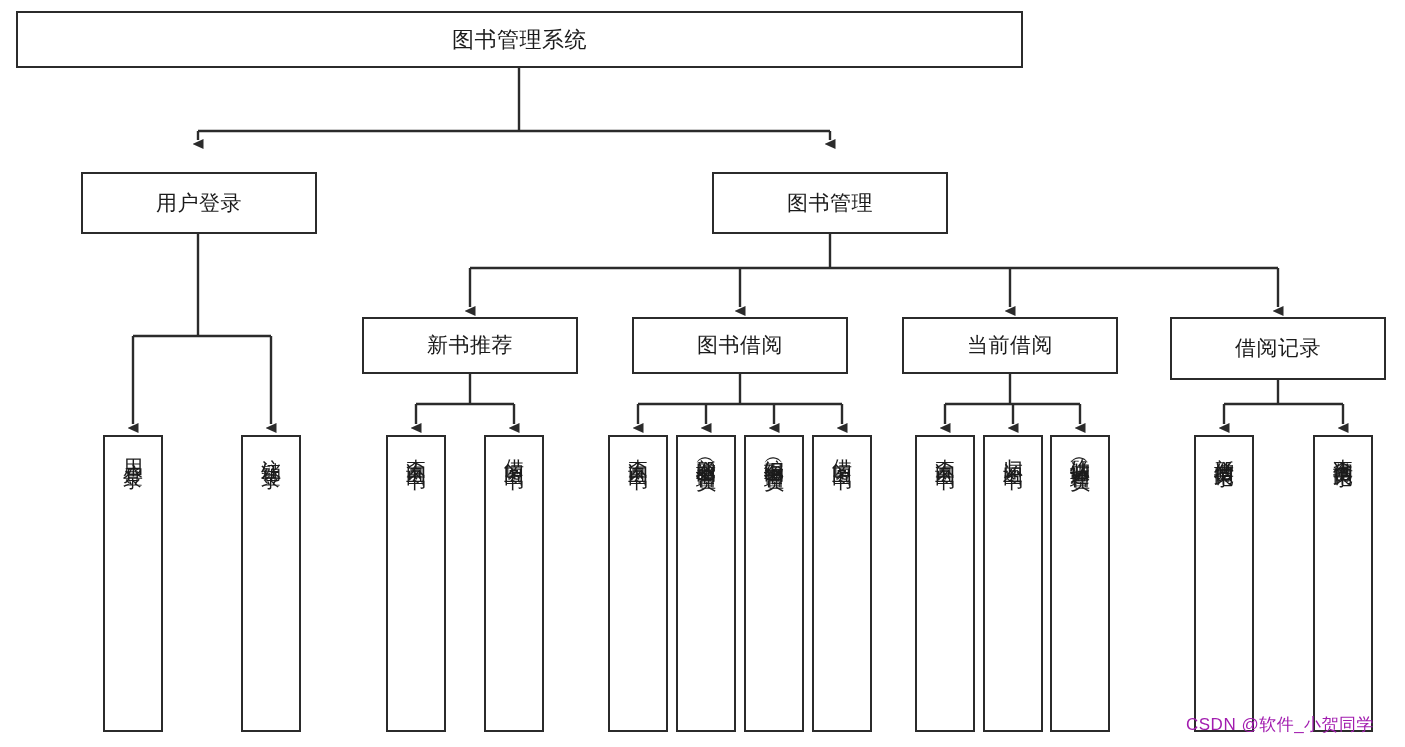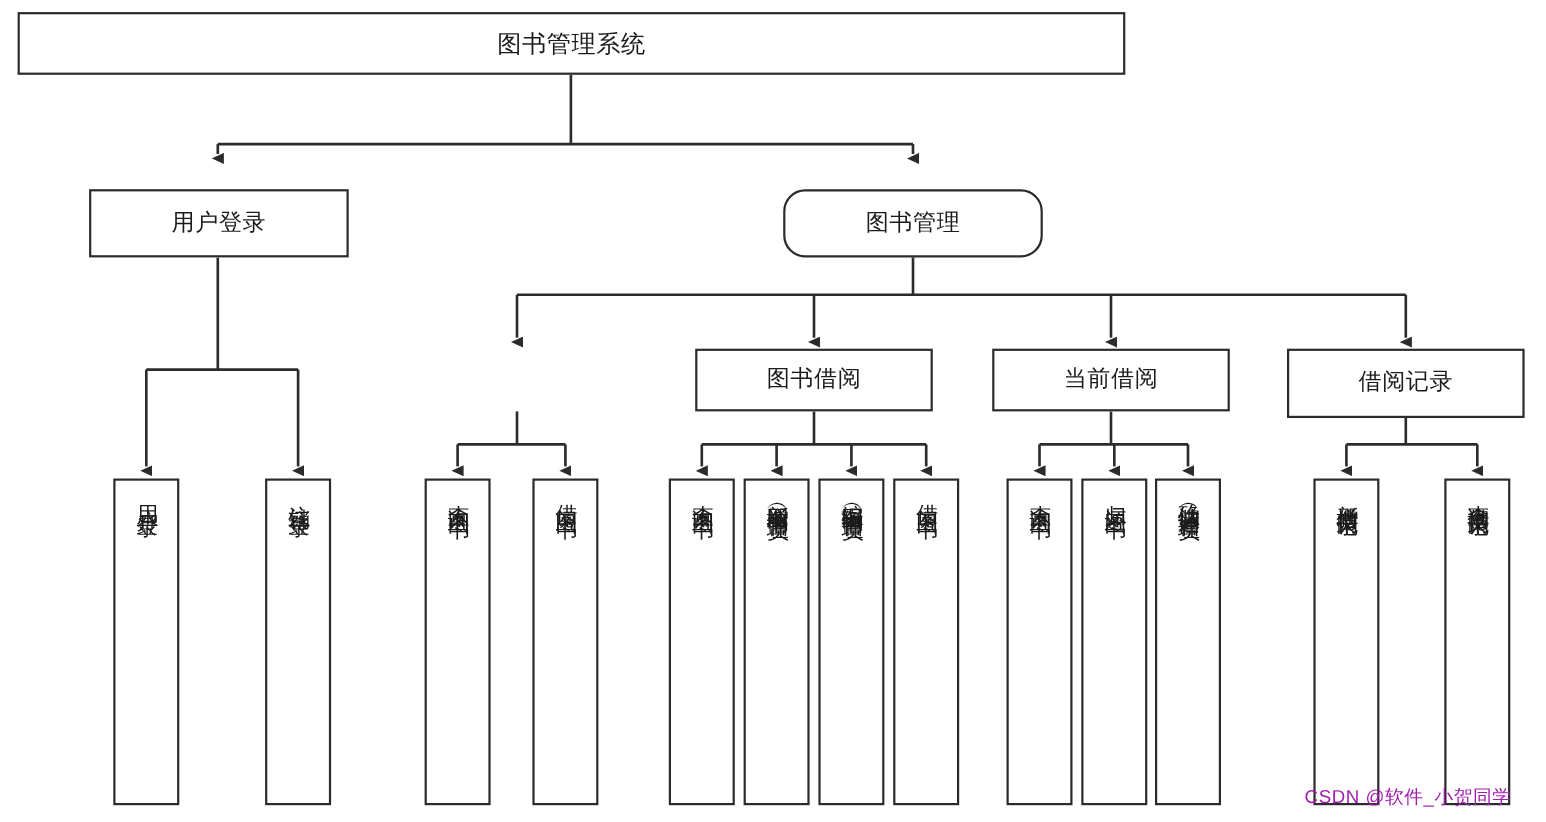--- a/index.html
+++ b/index.html
@@ -128,24 +128,27 @@
     </g>
   </svg>
 
   <div class="node root horiz" style="left:16px; top:11px; width:1007px; height:57px;">
     <span class="label">图书管理系统</span>
   </div>
 
   <div class="node horiz" style="left:81px; top:172px; width:236px; height:62px;">
     <span class="label">用户登录</span>
   </div>
-  <div class="node horiz" style="left:712px; top:172px; width:236px; height:62px;border-radius:20px;">
+  <div class="node horiz" style="left:712px; top:172px; width:236px; height:62px;">
     <span class="label">图书管理</span>
   </div>
 
+  <div class="node horiz" style="left:362px; top:317px; width:216px; height:57px;">
+    <span class="label">新书推荐</span>
+  </div>
   <div class="node horiz" style="left:902px; top:317px; width:216px; height:57px;">
     <span class="label">当前借阅</span>
   </div>
   <div class="node horiz" style="left:632px; top:317px; width:216px; height:57px;">
     <span class="label">图书借阅</span>
   </div>
   <div class="node horiz" style="left:1170px; top:317px; width:216px; height:63px;">
     <span class="label">借阅记录</span>
   </div>
 

